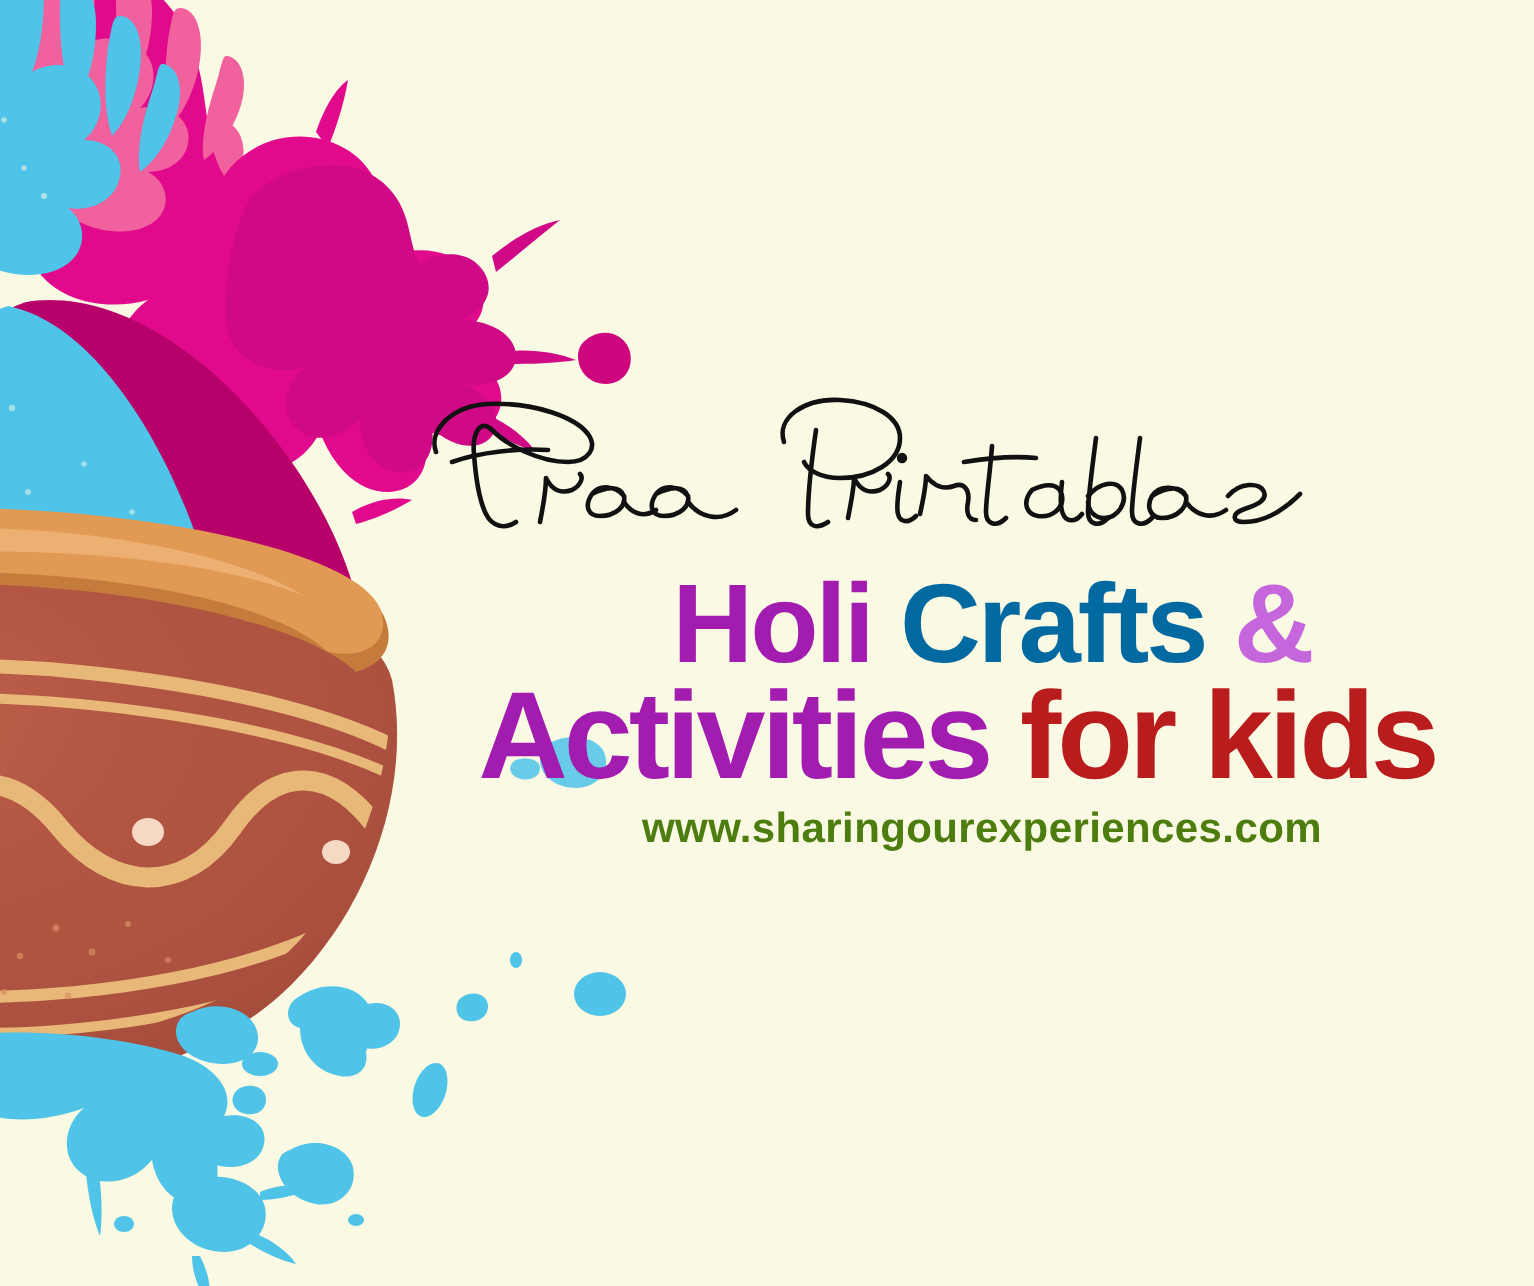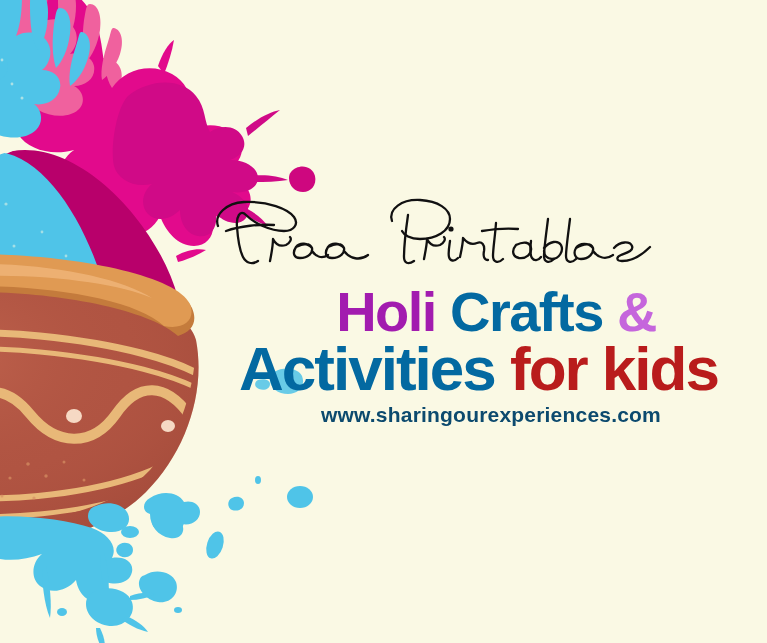--- a/index.html
+++ b/index.html
@@ -70,21 +70,21 @@
     position: absolute;
     left: 0px;
     top: 403px;
     width: 767px;
     text-align: center;
     padding-left: 215px;
     box-sizing: border-box;
     font-size: 21px;
     font-weight: bold;
     letter-spacing: 0.2px;
-    color: #0c4a6e;
+    color: #4d7c0f;
     white-space: nowrap;
   }
 </style>
 </head>
 <body>
 
 <div id="poster">
 
   <svg id="art" viewBox="0 0 767 643" xmlns="http://www.w3.org/2000/svg">
 
@@ -415,20 +415,20 @@
       </g>
     </svg>
 
     <div id="headline-1">
       <span style="color:#a21caf">Holi</span>
       <span style="color:#0369a1">Crafts</span>
       <span style="color:#C566DC">&amp;</span>
     </div>
 
     <div id="headline-2">
-      <span style="color:#0369a1">Activities</span>
+      <span style="color:#a21caf">Activities</span>
       <span style="color:#b91c1c">for kids</span>
     </div>
 
     <div id="site-url">www.sharingourexperiences.com</div>
 
   </div>
 </div>
 
 </body></html>

